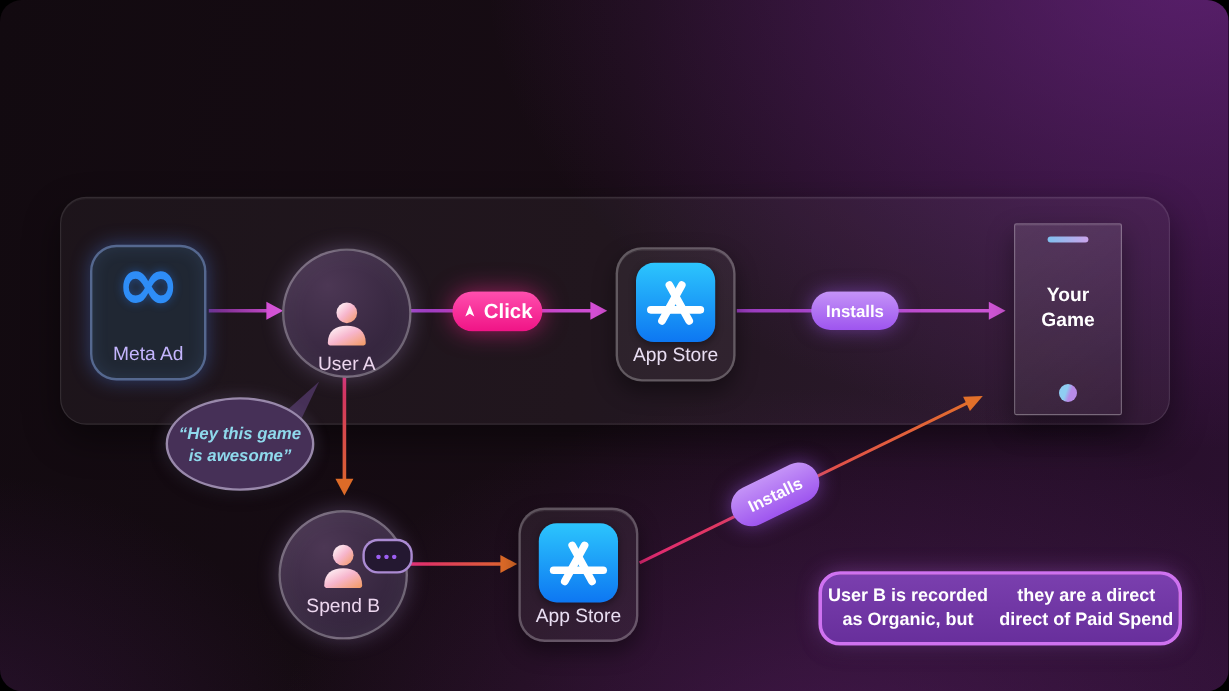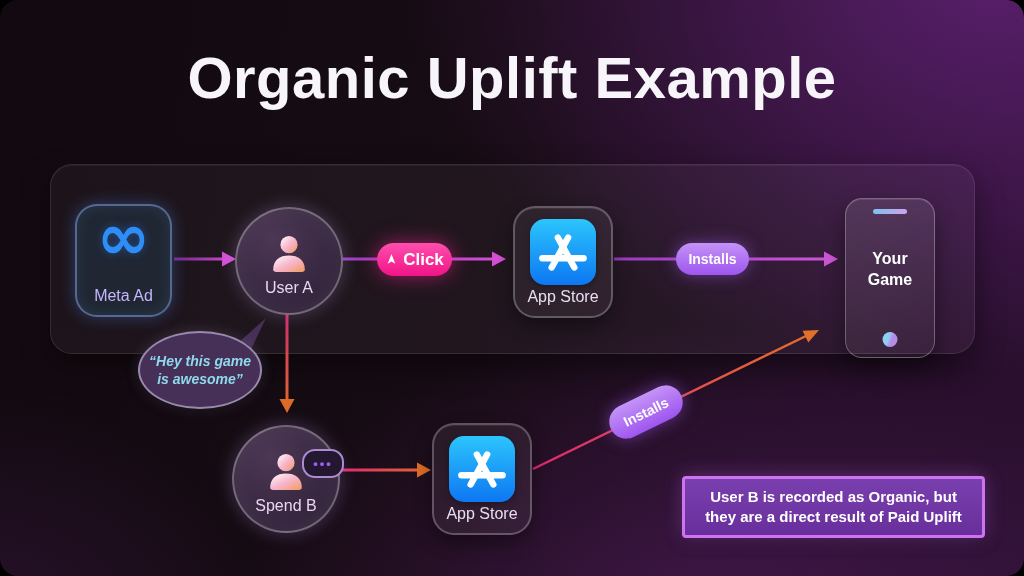--- a/index.html
+++ b/index.html
@@ -58,21 +58,21 @@
     box-shadow:0 2px 6px rgba(0,0,0,.35);
   }
   
   .user{
     position:absolute;z-index:3;width:104px;height:104px;border-radius:50%;
     background:radial-gradient(circle at 35% 28%, #4c3754 0%, #33243c 72%);
     border:2px solid rgba(255,255,255,.30);
     box-shadow:0 0 18px rgba(205,175,255,.25), inset 0 0 22px rgba(255,255,255,.07);
     display:flex;flex-direction:column;align-items:center;justify-content:center;
   }
-  .user-a{left:235px;top:207px;}
+  .user-a{left:235px;top:207px;justify-content:flex-end;}
   .user-b{left:232px;top:425px;}
   .user-label{font-size:16px;font-weight:500;color:#ecd6ee;margin-top:2px;}
   .chat-badge{
     position:absolute;right:-6px;top:22px;width:38px;height:25px;border-radius:13px;
     background:#241831;border:2px solid rgba(195,160,240,.85);
     display:flex;align-items:center;justify-content:center;
     color:#9d5ff2;font-size:13px;letter-spacing:2px;font-weight:bold;line-height:1;
   }
   
   .pill{
@@ -85,21 +85,21 @@
     box-shadow:0 0 20px rgba(255,40,150,.55);
   }
   .pill-installs{
     background:linear-gradient(180deg,#c493f7 0%,#9e55ef 100%);
     box-shadow:0 0 16px rgba(160,90,240,.5);font-size:14px;
   }
   .pill-installs-top{left:676px;top:243px;width:73px;height:32px;}
   .pill-installs-diag{left:607px;top:395px;width:78px;height:34px;transform:rotate(-26deg);}
   
   .phone{
-    position:absolute;z-index:3;left:845px;top:198px;width:88px;height:158px;border-radius:17px;
+    position:absolute;z-index:3;left:845px;top:186px;width:88px;height:158px;border-radius:2px;
     background:linear-gradient(145deg, rgba(255,255,255,.11), rgba(255,255,255,.04));
     border:1.5px solid rgba(255,255,255,.28);
     box-shadow:0 10px 22px rgba(0,0,0,.4), inset 0 1px 0 rgba(255,255,255,.1);
   }
   .phone-speaker{
     position:absolute;top:10px;left:50%;transform:translateX(-50%);
     width:34px;height:5px;border-radius:3px;
     background:linear-gradient(90deg,#7fc0ee,#cba4ec);
   }
   .phone-label{
@@ -120,35 +120,34 @@
     box-sizing:border-box;padding:8px 8px;
   }
   .bubble-text{font-size:14px;font-style:italic;font-weight:700;color:#8fd9ec;line-height:1.3;}
   .bubble-tail{
     position:absolute;z-index:3;left:232px;top:318px;width:34px;height:32px;background:#463057;
     clip-path:polygon(100% 0%, 0% 95%, 55% 100%);
     filter:drop-shadow(0 0 2px rgba(235,225,255,.35));
   }
   
   .note{
-    position:absolute;z-index:3;left:682px;top:476px;width:303px;height:62px;border-radius:4px;
+    position:absolute;z-index:3;left:682px;top:476px;width:303px;height:62px;border-radius:18px;
     background:linear-gradient(180deg,#7a3fae 0%,#682f9c 100%);
     border:3px solid #cf72f0;box-sizing:border-box;
     box-shadow:0 0 18px rgba(200,110,250,.35), 0 6px 14px rgba(0,0,0,.35);
-    display:flex;flex-direction:column;align-items:center;justify-content:center;
+    display:flex;flex-direction:row;align-items:center;justify-content:center;
     color:#fff;font-size:15px;font-weight:700;line-height:1.35;text-align:center;
   }
   .person-svg{display:block;margin-top:6px;}
 </style>
 </head>
 <body>
 
 <div class="stage">
 
-  <div class="title">Organic Uplift Example</div>
 
   <div class="panel"></div>
 
   <svg class="arrows" width="1024" height="576" viewBox="0 0 1024 576">
     <defs>
       <linearGradient id="g1" gradientUnits="userSpaceOnUse" x1="174" y1="259" x2="236" y2="259">
         <stop offset="0" stop-color="#6e2a86"></stop>
           <stop offset="1" stop-color="#d44fd4"></stop>
       </linearGradient>
       <linearGradient id="g2" gradientUnits="userSpaceOnUse" x1="340" y1="259" x2="506" y2="259">
@@ -269,16 +268,16 @@
     </div>
     <div class="card-label">App Store</div>
   </div>
 
   <div class="pill pill-installs pill-installs-diag">
     <span>Installs</span>
   </div>
 
   <div class="note">
     <div>User B is recorded as Organic, but</div>
-    <div>they are a direct result of Paid Uplift</div>
+    <div>they are a direct direct of Paid Spend</div>
   </div>
 
 </div>
 
 </body></html>

